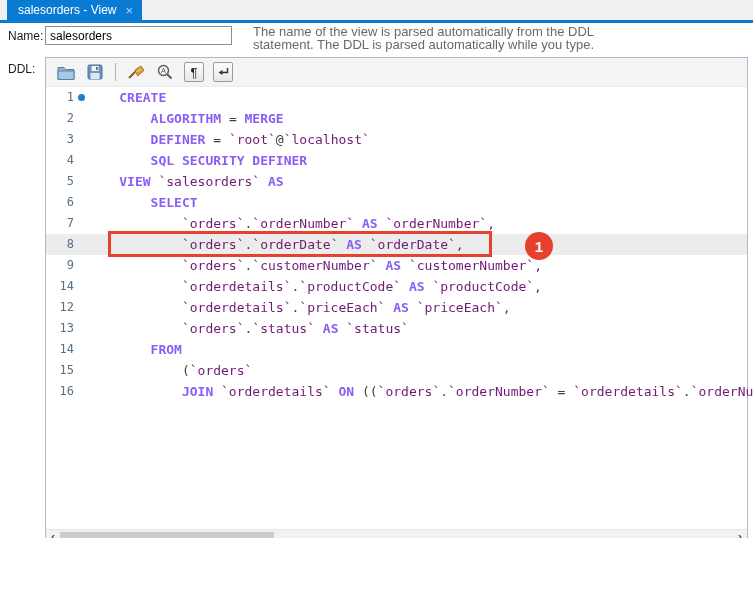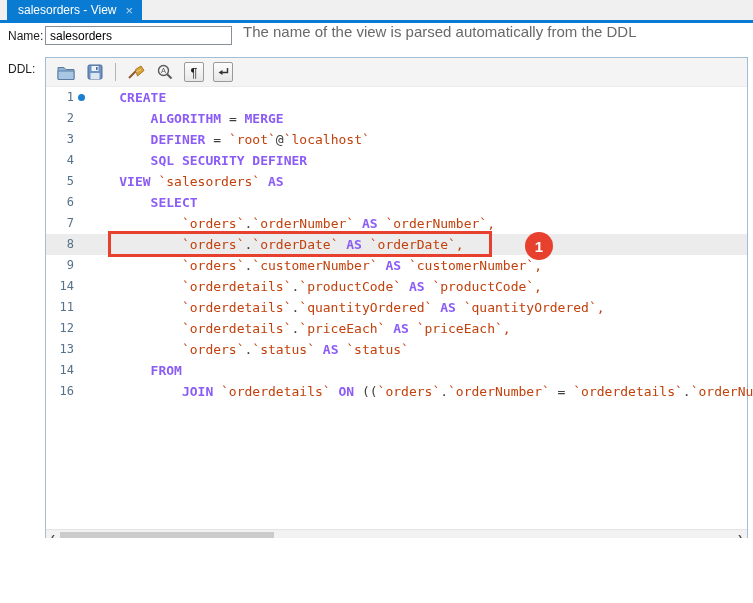--- a/index.html
+++ b/index.html
@@ -12,42 +12,42 @@
   .tab{position:absolute;left:7px;top:0;height:20px;background:#0a7bd2;color:#fff;
        font-size:12px;display:flex;align-items:center;padding:0 9px 0 11px;gap:9px;cursor:default;}
   .tab-close{color:#b9d7f2;font-size:13px;line-height:13px;}
 
   
   .lbl{position:absolute;font-size:12px;color:#1d1d1d;}
   .name-lbl{left:8px;top:29px;}
   .ddl-lbl{left:8px;top:62px;}
   .name-input{position:absolute;left:45px;top:26px;width:177px;height:15px;border:1px solid #898f98;
               background:#fff;font-family:"Liberation Sans",sans-serif;font-size:12px;padding:1px 4px;}
-  .help{position:absolute;left:243px;top:25px;font-size:15px;color:#69696c;line-height:13px;}
+  .help{position:absolute;left:253px;top:25px;font-size:13px;color:#69696c;line-height:13px;}
 
   
   .editor{position:absolute;left:45px;top:57px;width:703px;height:489px;background:#fff;
           border:1px solid #a3bdd6;box-sizing:border-box;}
   .toolbar{position:absolute;left:0;top:0;right:0;height:28px;background:#f4f4f4;
            border-bottom:1px solid #ececec;display:flex;align-items:center;padding-left:10px;gap:9px;}
   .tool{display:flex;align-items:center;justify-content:center;width:20px;height:20px;cursor:pointer;}
   .tool-btn{border:1px solid #9a9a9a;background:linear-gradient(#fdfdfd,#e7e7e7);border-radius:2px;
             box-sizing:border-box;font-size:13px;color:#222;}
   .tsep{width:1px;height:18px;background:#b4b4b4;margin:0 1px;}
 
   .code{position:absolute;left:0;top:29px;right:0;font-family:"DejaVu Sans Mono",monospace;font-size:13px;}
   .code-line{height:21px;line-height:21px;white-space:pre;display:flex;}
   .code-line.current{background:#ececec;}
   .ln{width:28px;text-align:right;color:#56718a;font-size:12px;flex:none;
       font-family:"DejaVu Sans Mono",monospace;}
   .marker{width:11px;flex:none;margin-left:3px;position:relative;}
   .marker.dot::after{content:'';position:absolute;width:7px;height:7px;border-radius:50%;
                      background:#1a7fd0;top:7px;left:1px;}
   .tok-kw{color:#8b5cf6;font-weight:bold;}
-  .tok-id{color:#c2410c;}
+  .tok-id{color:#701a75;}
   .tok-op{color:#3f3f3f;}
 
   .hscroll{position:absolute;left:0;bottom:0;right:0;height:15px;background:#f2f2f2;
            border-top:1px solid #e3e3e3;}
   .scroll-arr{position:absolute;top:0;line-height:14px;font-size:12px;font-weight:bold;color:#4a4a4a;cursor:pointer;}
   .scroll-arr.l{left:5px;}
   .scroll-arr.r{right:5px;}
   .thumb{position:absolute;left:14px;top:2px;width:214px;height:11px;background:#cbcbcb;cursor:pointer;}
 
   
@@ -79,20 +79,21 @@
       <span>salesorders - View</span>
       <span class="tab-close">×</span>
     </div>
     <div class="tab-underline"></div>
   </div>
 
   <span class="lbl name-lbl">Name:</span>
   <input class="name-input" type="text" value="salesorders" style="">
   <div class="help">
     <div>The name of the view is parsed automatically from the DDL</div>
+    <div>statement. The DDL is parsed automatically while you type.</div>
   </div>
   <span class="lbl ddl-lbl">DDL:</span>
 
   <div class="editor">
     <div class="toolbar">
       <span class="tool">
         <svg width="18" height="15" viewBox="0 0 18 15">
           <path d="M1 2.5 h6 l2 2 h8 v9.5 H1 z" fill="#8fb3d6" stroke="#5a7ea3" stroke-width="1"></path>
           <path d="M1 6 h16 v8.5 H1 z" fill="#a9c6e2" stroke="#5a7ea3" stroke-width="1"></path>
         </svg>
@@ -135,24 +136,24 @@
         <div class="code-line"><span class="ln">1</span><span class="marker dot"></span><span class="txt" style="margin-left: 4ch;"><span class="tok-kw">CREATE</span></span></div>
         <div class="code-line"><span class="ln">2</span><span class="marker"></span><span class="txt" style="margin-left: 8ch;"><span class="tok-kw">ALGORITHM</span><span class="tok-op"> = </span><span class="tok-kw">MERGE</span></span></div>
         <div class="code-line"><span class="ln">3</span><span class="marker"></span><span class="txt" style="margin-left: 8ch;"><span class="tok-kw">DEFINER</span><span class="tok-op"> = </span><span class="tok-id">`root`</span><span class="tok-op">@</span><span class="tok-id">`localhost`</span></span></div>
         <div class="code-line"><span class="ln">4</span><span class="marker"></span><span class="txt" style="margin-left: 8ch; text-align: right;"><span class="tok-kw">SQL SECURITY DEFINER</span></span></div>
         <div class="code-line"><span class="ln">5</span><span class="marker"></span><span class="txt" style="margin-left: 4ch; text-align: right;"><span class="tok-kw">VIEW</span><span class="tok-op"> </span><span class="tok-id">`salesorders`</span><span class="tok-op"> </span><span class="tok-kw">AS</span></span></div>
         <div class="code-line"><span class="ln">6</span><span class="marker"></span><span class="txt" style="margin-left: 8ch;"><span class="tok-kw">SELECT</span></span></div>
         <div class="code-line"><span class="ln">7</span><span class="marker"></span><span class="txt" style="margin-left: 12ch;"><span class="tok-id">`orders`</span><span class="tok-op">.</span><span class="tok-id">`orderNumber`</span><span class="tok-kw"> AS </span><span class="tok-id">`orderNumber`,</span></span></div>
         <div class="code-line current"><span class="ln">8</span><span class="marker"></span><span class="txt" style="margin-left: 12ch;"><span class="tok-id">`orders`</span><span class="tok-op">.</span><span class="tok-id">`orderDate`</span><span class="tok-kw"> AS </span><span class="tok-id">`orderDate`,</span></span></div>
         <div class="code-line"><span class="ln">9</span><span class="marker"></span><span class="txt" style="margin-left: 12ch;"><span class="tok-id">`orders`</span><span class="tok-op">.</span><span class="tok-id">`customerNumber`</span><span class="tok-kw"> AS </span><span class="tok-id">`customerNumber`,</span></span></div>
         <div class="code-line"><span class="ln">14</span><span class="marker"></span><span class="txt" style="margin-left: 12ch;"><span class="tok-id">`orderdetails`</span><span class="tok-op">.</span><span class="tok-id">`productCode`</span><span class="tok-kw"> AS </span><span class="tok-id">`productCode`,</span></span></div>
-        <div class="code-line"><span class="ln">11</span><span class="marker"></span><span class="txt" style="margin-left: 12ch;"><span class="tok-id">`orderdetails`</span><span class="tok-op">.</span><span class="tok-id">`quantityOrdered`</span><span class="tok-kw"> AS </span><span class="tok-id">`quantityOrdered`,</span></span></div>
         <div class="code-line"><span class="ln">12</span><span class="marker"></span><span class="txt" style="margin-left: 12ch;"><span class="tok-id">`orderdetails`</span><span class="tok-op">.</span><span class="tok-id">`priceEach`</span><span class="tok-kw"> AS </span><span class="tok-id">`priceEach`,</span></span></div>
         <div class="code-line"><span class="ln">13</span><span class="marker"></span><span class="txt" style="margin-left: 12ch;"><span class="tok-id">`orders`</span><span class="tok-op">.</span><span class="tok-id">`status`</span><span class="tok-kw"> AS </span><span class="tok-id">`status`</span></span></div>
         <div class="code-line"><span class="ln">14</span><span class="marker"></span><span class="txt" style="margin-left: 8ch;"><span class="tok-kw">FROM</span></span></div>
+        <div class="code-line"><span class="ln">15</span><span class="marker"></span><span class="txt" style="margin-left: 12ch;"><span class="tok-op">(</span><span class="tok-id">`orders`</span></span></div>
         <div class="code-line"><span class="ln">16</span><span class="marker"></span><span class="txt" style="margin-left: 12ch;"><span class="tok-kw">JOIN</span><span class="tok-op"> </span><span class="tok-id">`orderdetails`</span><span class="tok-op"> </span><span class="tok-kw">ON</span><span class="tok-op"> ((</span><span class="tok-id">`orders`</span><span class="tok-op">.</span><span class="tok-id">`orderNumber`</span><span class="tok-op"> = </span><span class="tok-id">`orderdetails`</span><span class="tok-op">.</span><span class="tok-id">`orderNumber`</span></span></div>
       </div>
 
     <div class="hscroll">
       <span class="scroll-arr l">‹</span>
       <div class="thumb"></div>
       <span class="scroll-arr r">›</span>
     </div>
 
     <div class="hl-box"></div>

